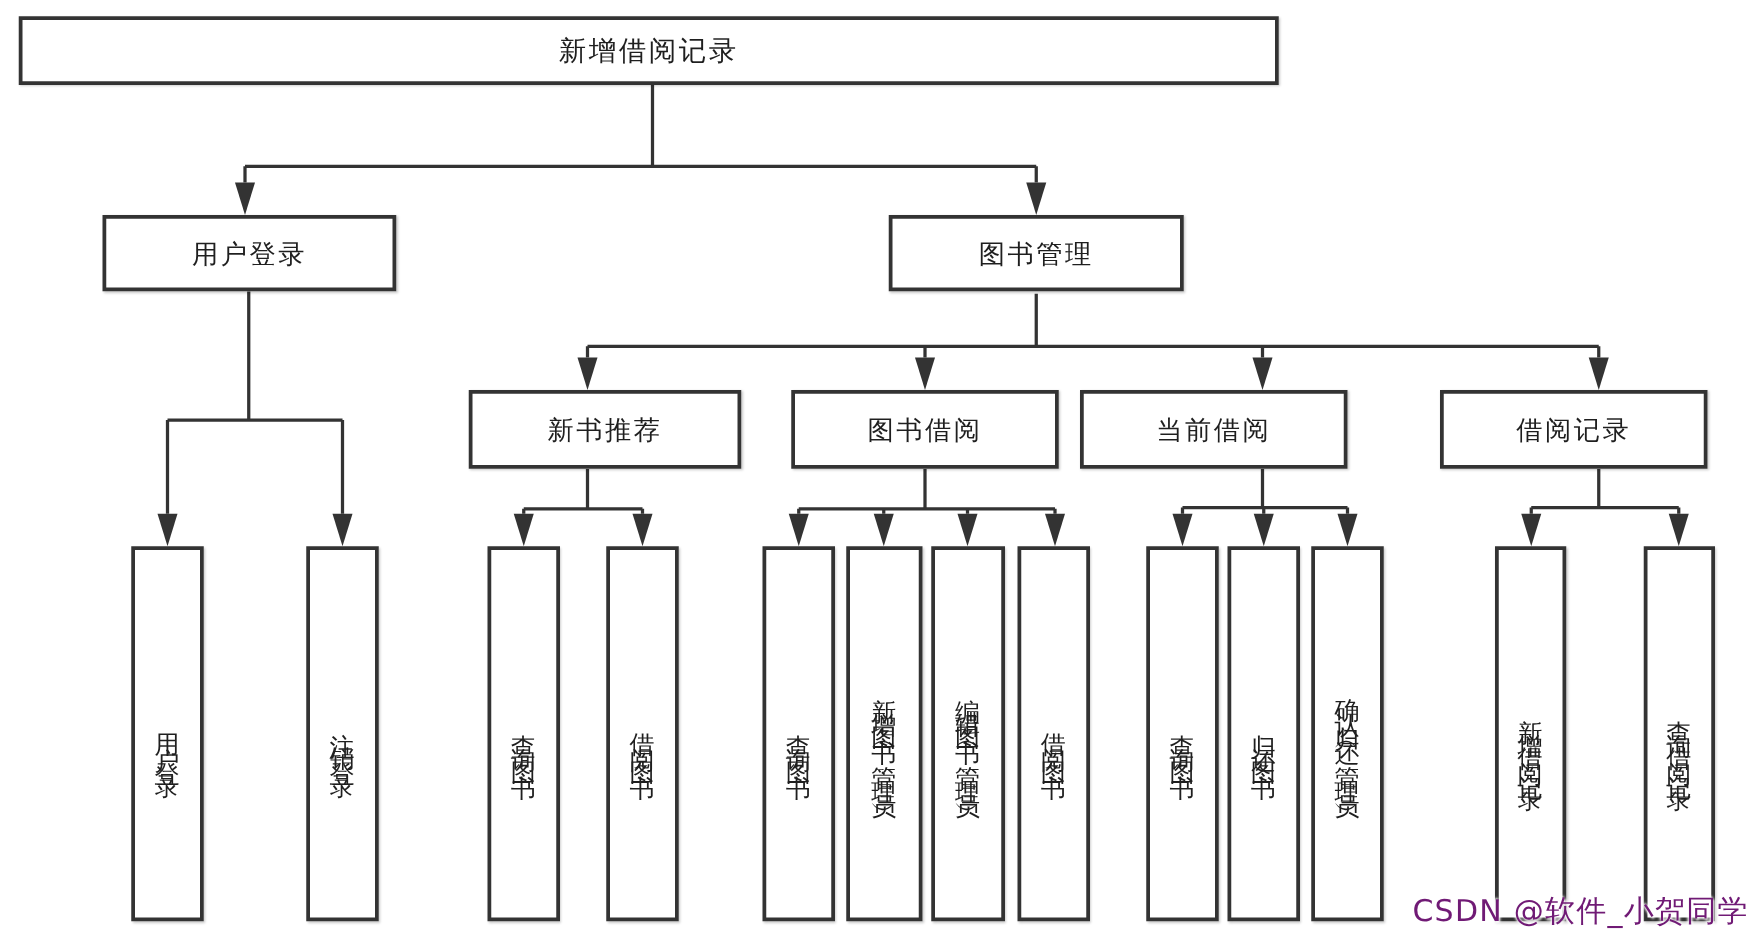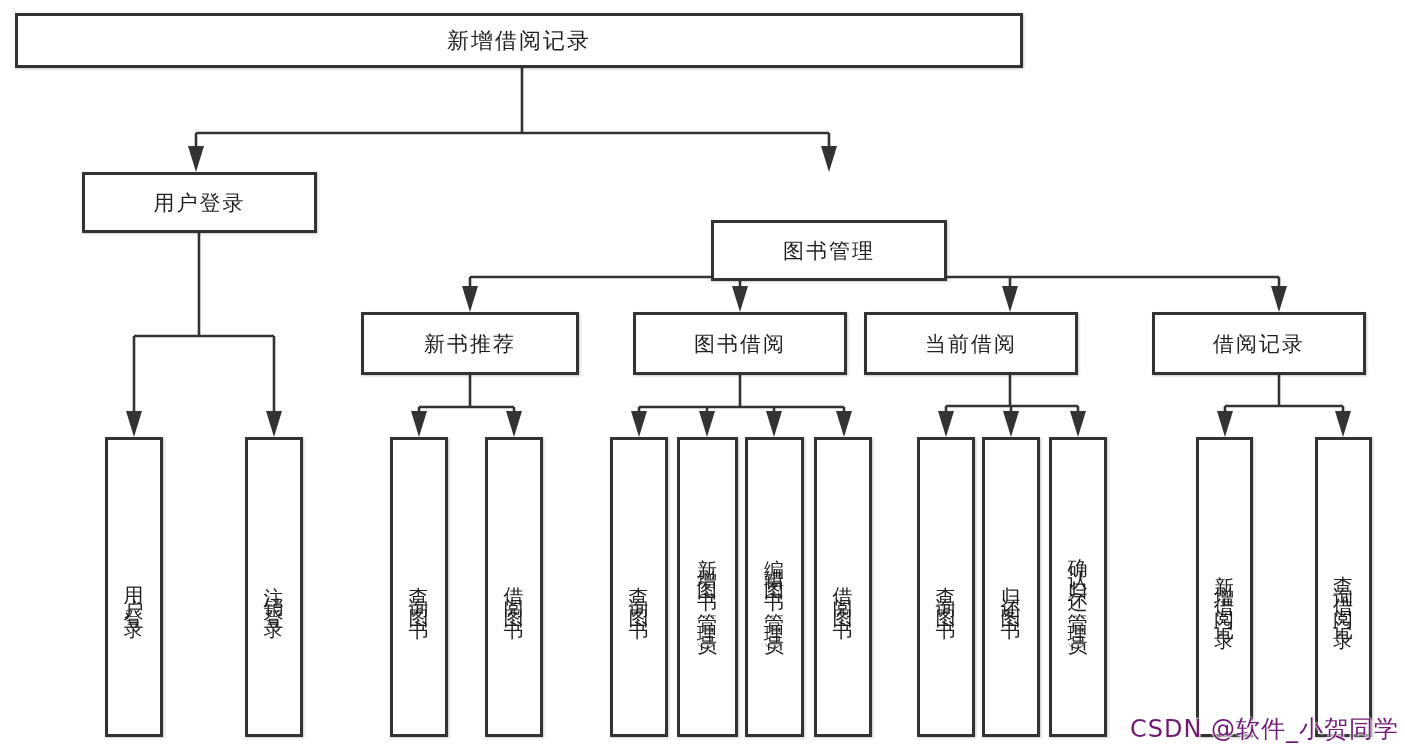--- a/index.html
+++ b/index.html
@@ -128,25 +128,25 @@
     </g>
   </svg>
 
   <div class="node root" style="left:15px; top:13px; width:1008px; height:55px;">
     <span class="hlabel">新增借阅记录</span>
   </div>
 
   <div class="node" style="left:82px; top:172px; width:235px; height:61px;">
     <span class="hlabel">用户登录</span>
   </div>
-  <div class="node" style="left:711px; top:172px; width:236px; height:61px;margin-top:48px;">
+  <div class="node" style="left:711px; top:172px; width:236px; height:61px;">
     <span class="hlabel">图书管理</span>
   </div>
 
-  <div class="node" style="left:361px; top:312px; width:218px; height:63px;">
+  <div class="node" style="left:375px; top:312px; width:218px; height:63px;">
     <span class="hlabel">新书推荐</span>
   </div>
   <div class="node" style="left:633px; top:312px; width:214px; height:63px;text-align:right;">
     <span class="hlabel">图书借阅</span>
   </div>
   <div class="node" style="left:864px; top:312px; width:214px; height:63px;">
     <span class="hlabel">当前借阅</span>
   </div>
   <div class="node" style="left:1152px; top:312px; width:214px; height:63px;">
     <span class="hlabel">借阅记录</span>

